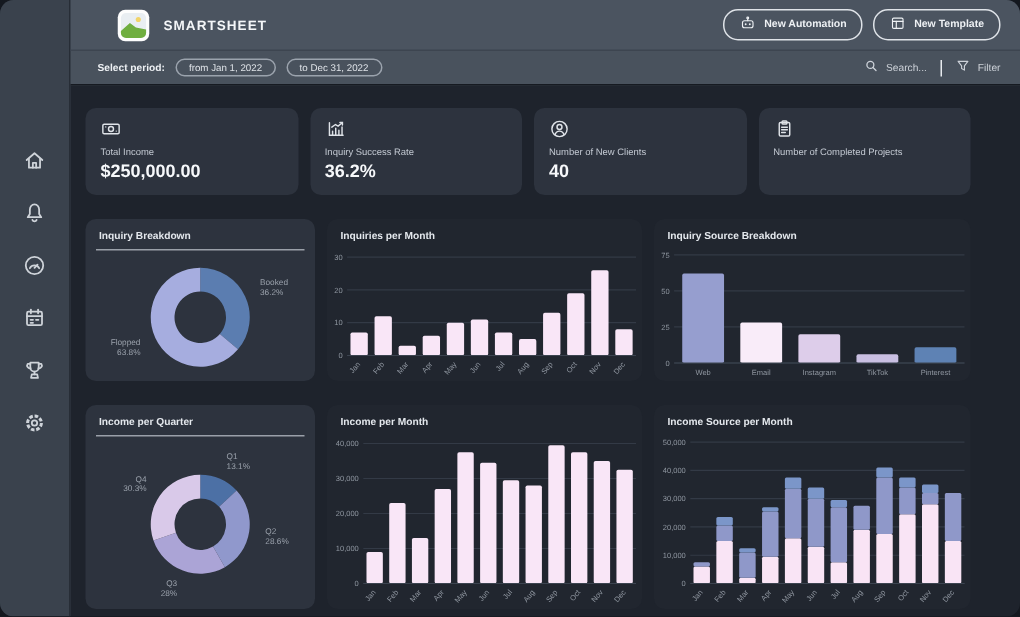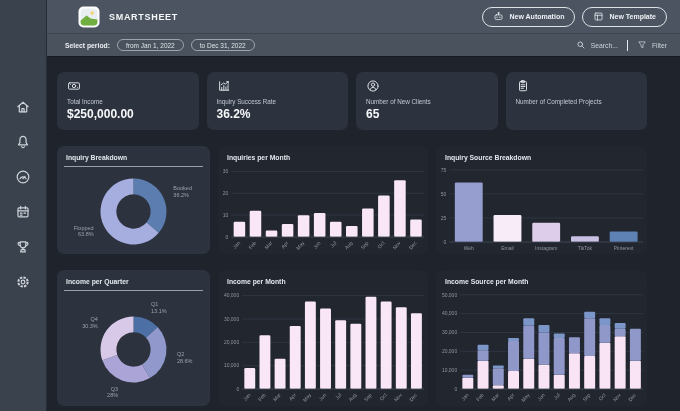--- a/index.html
+++ b/index.html
@@ -1,16 +1,16 @@
 <!DOCTYPE html>
 <html><head>
 <meta charset="utf-8">
 <style>
   html,body{margin:0;padding:0;background:#14181f;}
-  .app{width:680px;height:411px;display:flex;font-family:"Liberation Sans",sans-serif;background:#1e232c;overflow:hidden;}
+  .app{width:680px;height:411px;display:flex;font-family:"Liberation Sans",sans-serif;background:#1e232c;overflow:hidden;border-radius:9px;}
   
   .sidebar{width:47px;background:#3a424d;border-right:1px solid #272d36;display:flex;flex-direction:column;align-items:center;padding-top:99px;gap:19px;box-sizing:border-box;}
   .side-btn{width:16px;height:16px;color:#ced3d9;cursor:pointer;}
   .side-btn svg{width:100%;height:100%;display:block;}
   
   .bodycol{flex:1;display:flex;flex-direction:column;min-width:0;}
   .topbar{height:34px;background:#4b5460;display:flex;align-items:center;justify-content:space-between;padding:0 13px 0 31px;border-bottom:1px solid #3d4550;box-sizing:border-box;}
   .brand{display:flex;align-items:center;gap:9px;color:#f4f6f8;font-size:9px;font-weight:bold;letter-spacing:.7px;}
   .logo{width:22px;height:22px;display:block;}
   .hbtns{display:flex;gap:7px;}
@@ -180,21 +180,21 @@
         </div>
         <div class="kpi">
           <span class="icon">
               <svg viewBox="0 0 16 16" fill="none" stroke="currentColor" stroke-width="1.1" stroke-linecap="round">
                 <circle cx="8" cy="8" r="5.8"></circle>
                 <circle cx="8" cy="6.5" r="1.9"></circle>
                 <path d="M4.6 12.3 C5.2 10.5 6.4 9.6 8 9.6 C9.6 9.6 10.8 10.5 11.4 12.3"></path>
               </svg>
             </span>
           <div class="kpi-label">Number of New Clients</div>
-          <div class="kpi-value">65</div>
+          <div class="kpi-value">40</div>
         </div>
         <div class="kpi">
           <span class="icon">
               <svg viewBox="0 0 16 16" fill="none" stroke="currentColor" stroke-width="1.1" stroke-linecap="round">
                 <rect x="4" y="3" width="8" height="10.4" rx="1"></rect>
                 <rect x="6.2" y="1.9" width="3.6" height="2.3" rx="0.6"></rect>
                 <path d="M5.8 6.6 H10.2 M5.8 8.6 H10.2 M5.8 10.6 H8.6"></path>
               </svg>
             </span>
           <div class="kpi-label">Number of Completed Projects</div>

